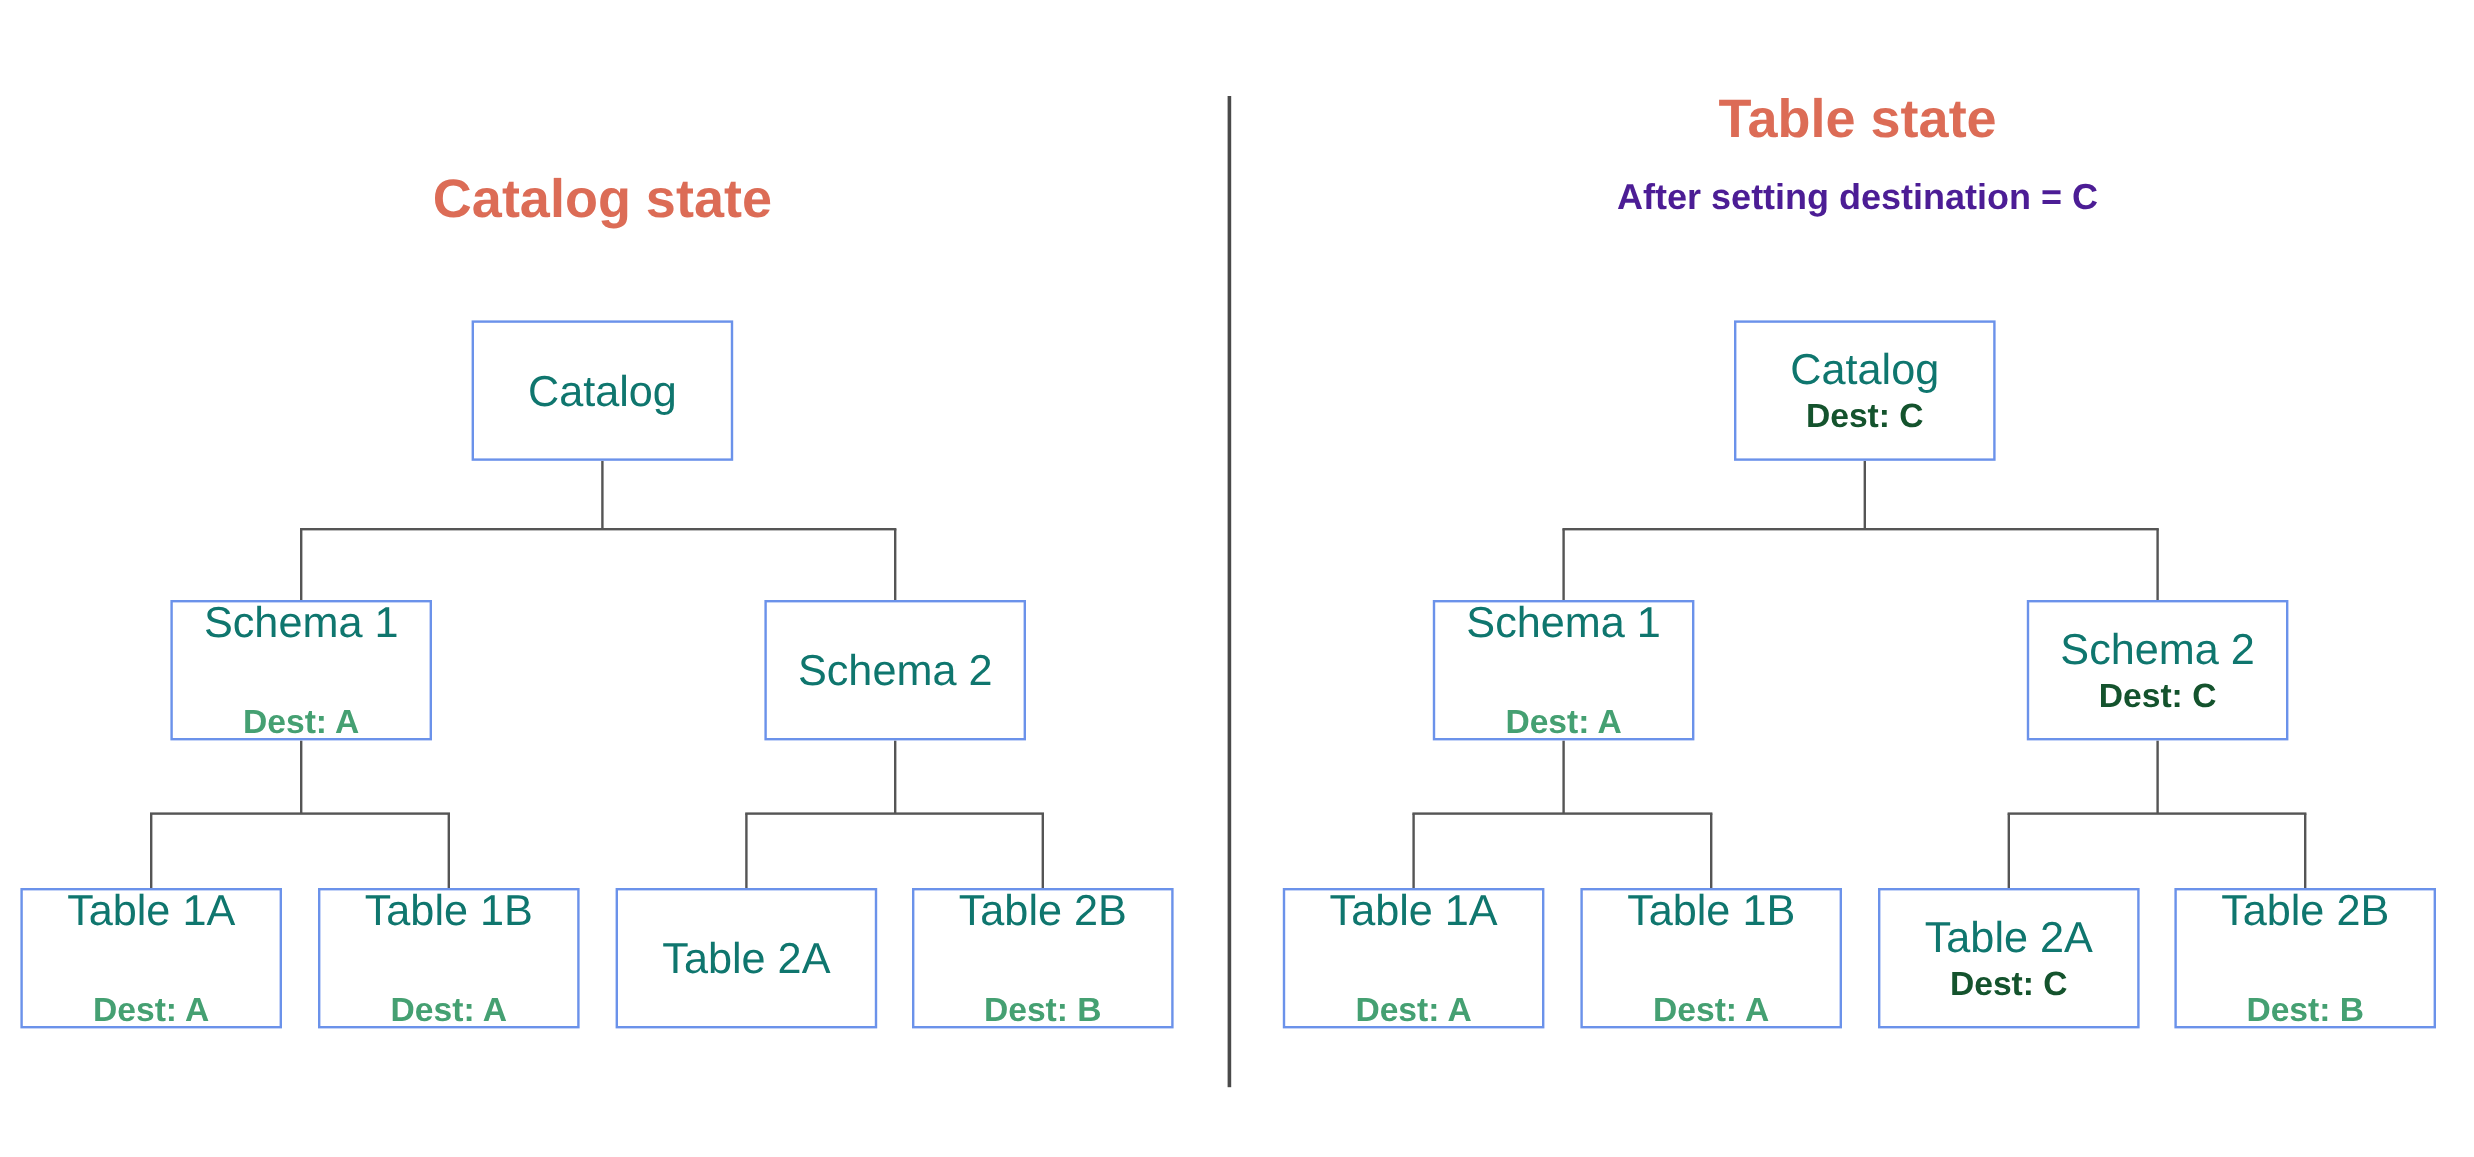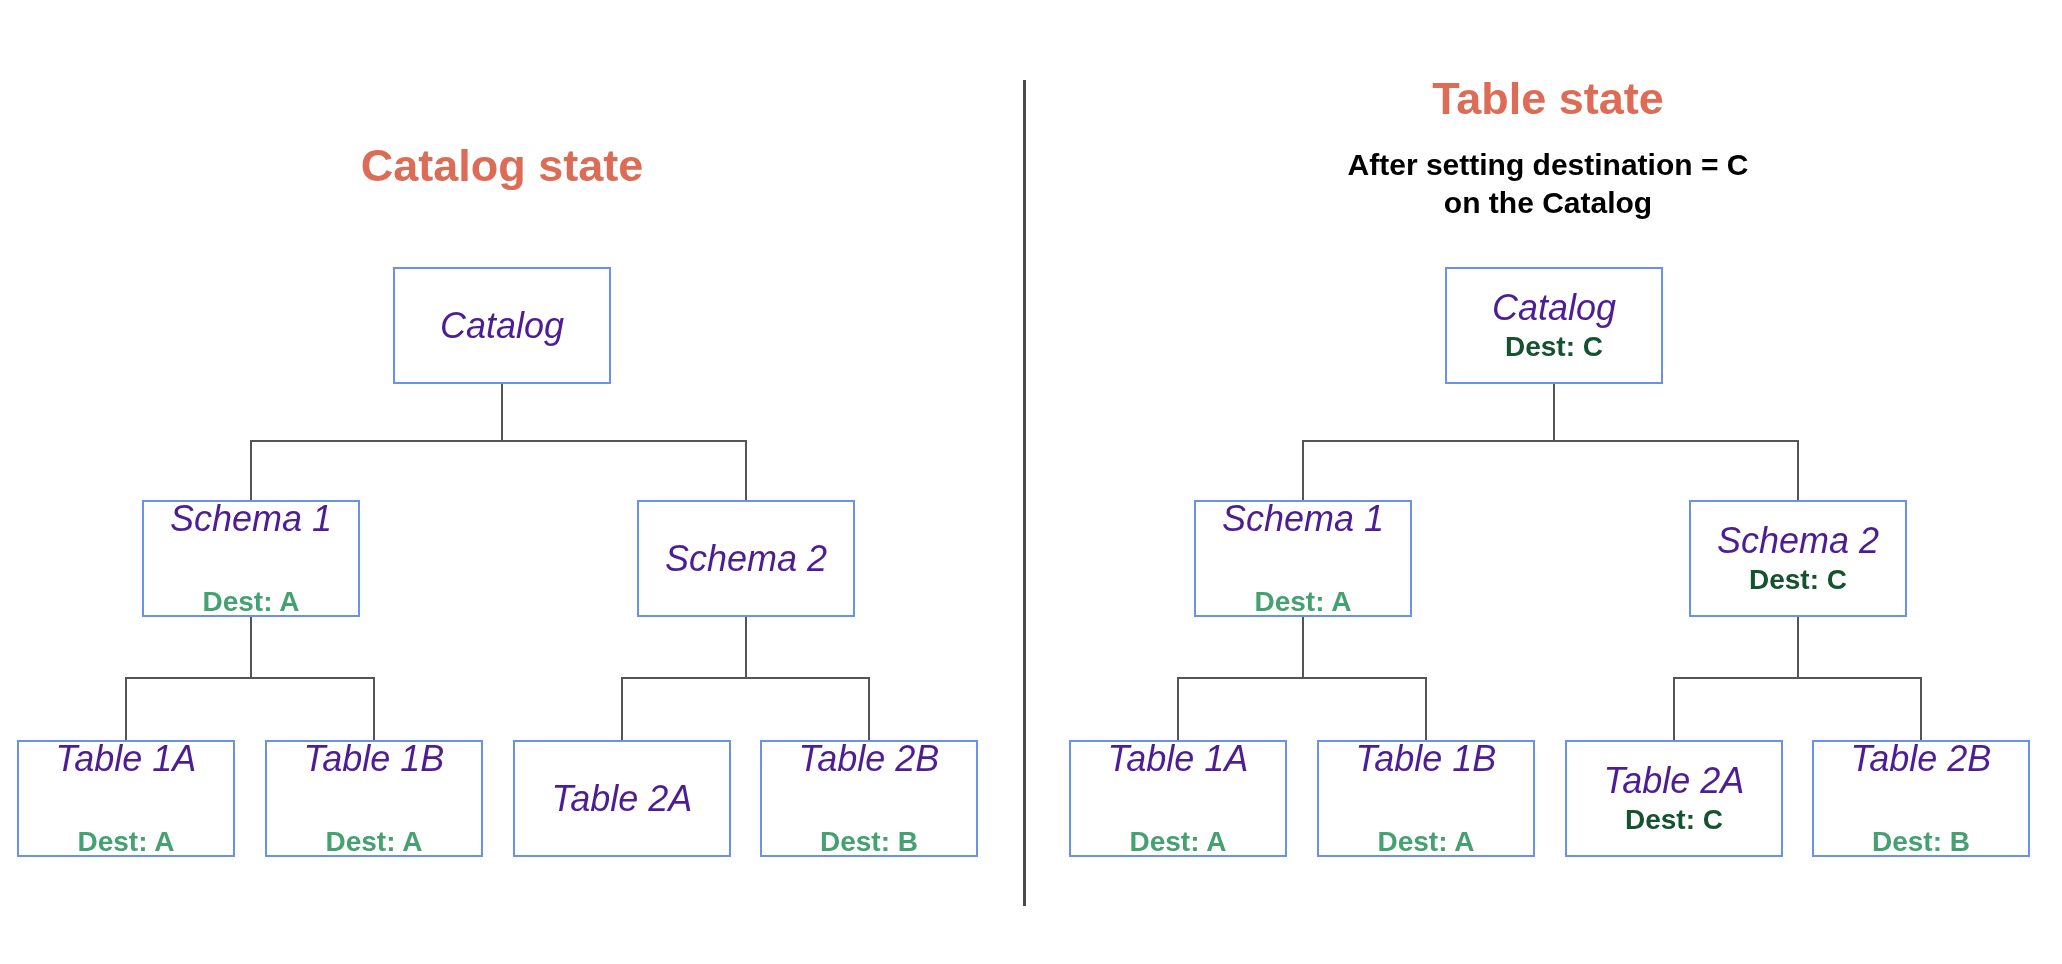--- a/index.html
+++ b/index.html
@@ -7,29 +7,29 @@
     position:relative;width:2062px;height:964px;background:#ffffff;
     font-family:"Liberation Sans",sans-serif;overflow:hidden;
   }
   .panel{display:contents;}
   .panel-title{
     position:absolute;transform:translateX(-50%);
     font-size:45px;font-weight:bold;color:#DC6C56;white-space:nowrap;
   }
   .subtitle{
     position:absolute;transform:translateX(-50%);
-    font-size:30px;font-weight:bold;color:#000000;
-    text-align:center;line-height:38px;white-space:nowrap;
+    font-size:30px;font-weight:bold;color:#4c1d95;
+    text-align:right;line-height:38px;white-space:nowrap;
   }
   .node{
     position:absolute;width:218px;height:117px;box-sizing:border-box;
     border:2px solid #6B92EA;background:#ffffff;
     display:flex;flex-direction:column;align-items:center;justify-content:center;
   }
-  .node-label{font-size:36px;color:#4c1d95;line-height:1.15;font-style:italic;}
+  .node-label{font-size:36px;color:#0f766e;line-height:1.15;}
   .node-dest{font-size:28px;font-weight:bold;line-height:1.25;}
   .green{color:#45A072;margin-top:44px;}
   .orange{color:#14532d;text-align:center;}
   .line{position:absolute;background:#555555;}
   .divider{position:absolute;background:#4A4A4A;}
 </style>
 </head>
 <body>
 
 <div class="canvas">
@@ -81,21 +81,20 @@
   </div>
 
   
   <div class="divider" style="left:1023px;top:80px;width:3px;height:826px"></div>
 
   
   <div class="panel">
     <div class="panel-title" style="left:1548px;top:73px">Table state</div>
     <div class="subtitle" style="left:1548px;top:146px">
       <div>After setting destination = C</div>
-      <div>on the Catalog</div>
     </div>
 
     
     <div class="line" style="left:1553px;top:384px;width:2px;height:57px"></div>
     <div class="line" style="left:1302px;top:440px;width:497px;height:2px"></div>
     <div class="line" style="left:1302px;top:441px;width:2px;height:59px"></div>
     <div class="line" style="left:1797px;top:441px;width:2px;height:59px"></div>
     <div class="line" style="left:1302px;top:617px;width:2px;height:61px"></div>
     <div class="line" style="left:1177px;top:677px;width:250px;height:2px"></div>
     <div class="line" style="left:1177px;top:678px;width:2px;height:62px"></div>

